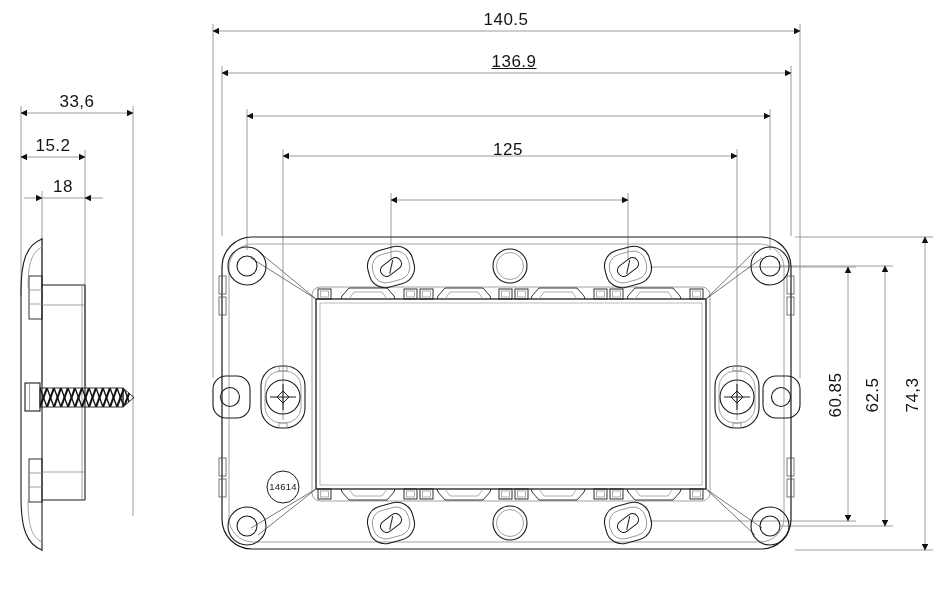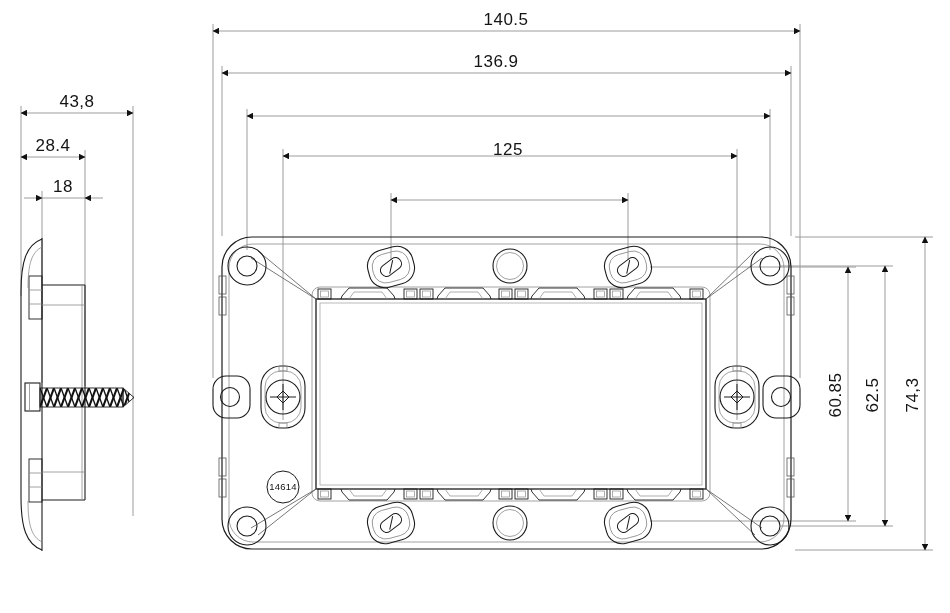--- a/index.html
+++ b/index.html
@@ -280,25 +280,25 @@
         <rect x="501.5" y="491" width="8" height="6"></rect>
             <rect x="517.5" y="491" width="8" height="6"></rect>
         <rect x="596.5" y="491" width="8" height="6"></rect>
             <rect x="612.5" y="491" width="8" height="6"></rect>
       </g>
     </g>
   </g>
 </svg>
 
 <div class="dim-label" style="left:436px;top:11px;width:140px;">140.5</div>
-<div class="dim-label" style="left:426px;top:53px;width:140px;">136.9</div>
+<div class="dim-label" style="left:444px;top:53px;width:140px;text-decoration:underline;">136.9</div>
 <div class="dim-label" style="left:438px;top:96px;width:140px;margin-top:45px;">125</div>
 
-<div class="dim-label" style="left:42px;top:93px;width:70px;">43,8</div>
-<div class="dim-label" style="left:18px;top:137px;width:70px;">28.4</div>
+<div class="dim-label" style="left:42px;top:93px;width:70px;">33,6</div>
+<div class="dim-label" style="left:18px;top:137px;width:70px;">15.2</div>
 <div class="dim-label" style="left:28px;top:178px;width:70px;">18</div>
 
 <div class="dim-label vert" style="left:801px;top:386px;width:70px;">60.85</div>
 <div class="dim-label vert" style="left:838px;top:386px;width:70px;">62.5</div>
 <div class="dim-label vert" style="left:878px;top:386px;width:70px;">74,3</div>
 
 <div class="badge-label" style="left:264px;top:481px;">14614</div>
 
 </div>
 

